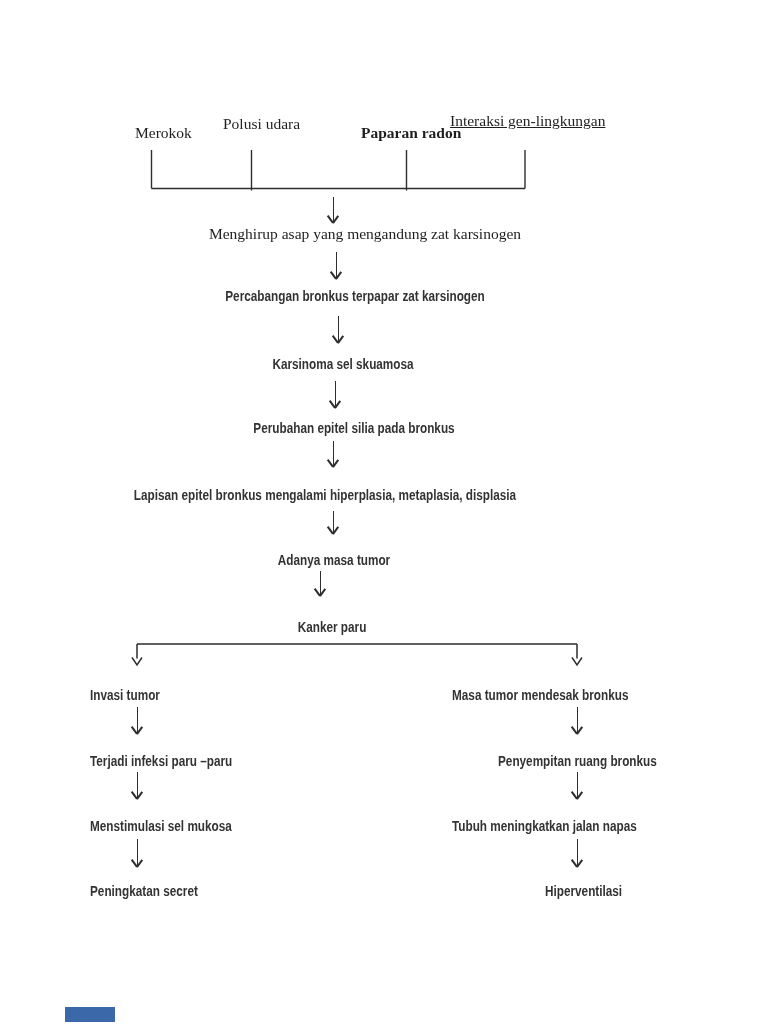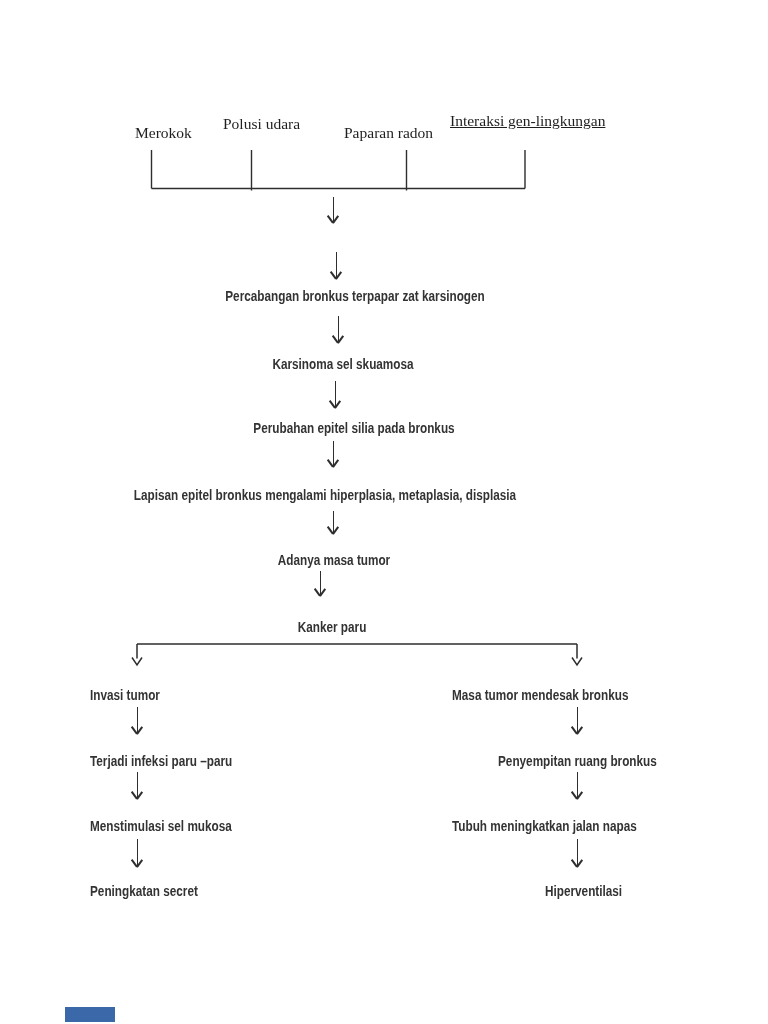--- a/index.html
+++ b/index.html
@@ -60,35 +60,36 @@
     background: #3a68a9;
   }
 </style>
 </head>
 <body>
 
 <div class="page">
 
   <span class="serif-label" style="left:135px; top:123px;">Merokok</span>
   <span class="serif-label" style="left:223px; top:114px;">Polusi udara</span>
-  <span class="serif-label" style="left:344px; top:123px;">Paparan radon</span>
+  <span class="serif-label" style="left:361px; top:123px;font-weight:bold;">Paparan radon</span>
   <span class="serif-label" style="left:450px; top:111px;text-decoration:underline;">Interaksi gen-lingkungan</span>
 
   <svg class="line-svg" style="left:150px; top:150px;" width="377" height="42">
     <path d="M1.5,0 V38.5 M375,0 V38.5 M101.5,0 V40.5 M256.5,0 V40.5 M1.5,38.5 H375" stroke="#2e2e2e" stroke-width="1.4" fill="none"></path>
   </svg>
 
   <div class="arrow" style="left:333px; top:197px; height:25px;"></div>
   <div class="arrow" style="left:336px; top:252px; height:26px;"></div>
   <div class="arrow" style="left:338px; top:316px; height:26px;"></div>
   <div class="arrow" style="left:335px; top:381px; height:26px;"></div>
   <div class="arrow" style="left:333px; top:441px; height:25px;"></div>
   <div class="arrow" style="left:333px; top:511px; height:22px;"></div>
   <div class="arrow" style="left:320px; top:571px; height:24px;"></div>
 
+  <span class="serif-label serif-center" style="left:365px; top:224px;">Menghirup asap yang mengandung zat karsinogen</span>
   <span class="bold-step center-step" style="left:355px; top:288px;">Percabangan bronkus terpapar zat karsinogen</span>
   <span class="bold-step center-step" style="left:343px; top:356px;">Karsinoma sel skuamosa</span>
   <span class="bold-step center-step" style="left:354px; top:420px;">Perubahan epitel silia pada bronkus</span>
   <span class="bold-step center-step" style="left:325px; top:487px;">Lapisan epitel bronkus mengalami hiperplasia, metaplasia, displasia</span>
   <span class="bold-step center-step" style="left:334px; top:552px;">Adanya masa tumor</span>
   <span class="bold-step center-step" style="left:332px; top:619px;">Kanker paru</span>
 
   <svg class="line-svg" style="left:131px; top:643px;" width="452" height="24">
     <path d="M6,1 H446 M6,1 V15.5 M446,1 V15.5" stroke="#2e2e2e" stroke-width="1.5" fill="none"></path>
     <path d="M1,14.5 L6,22 L11,14.5" stroke="#2e2e2e" stroke-width="1.5" fill="none"></path>

